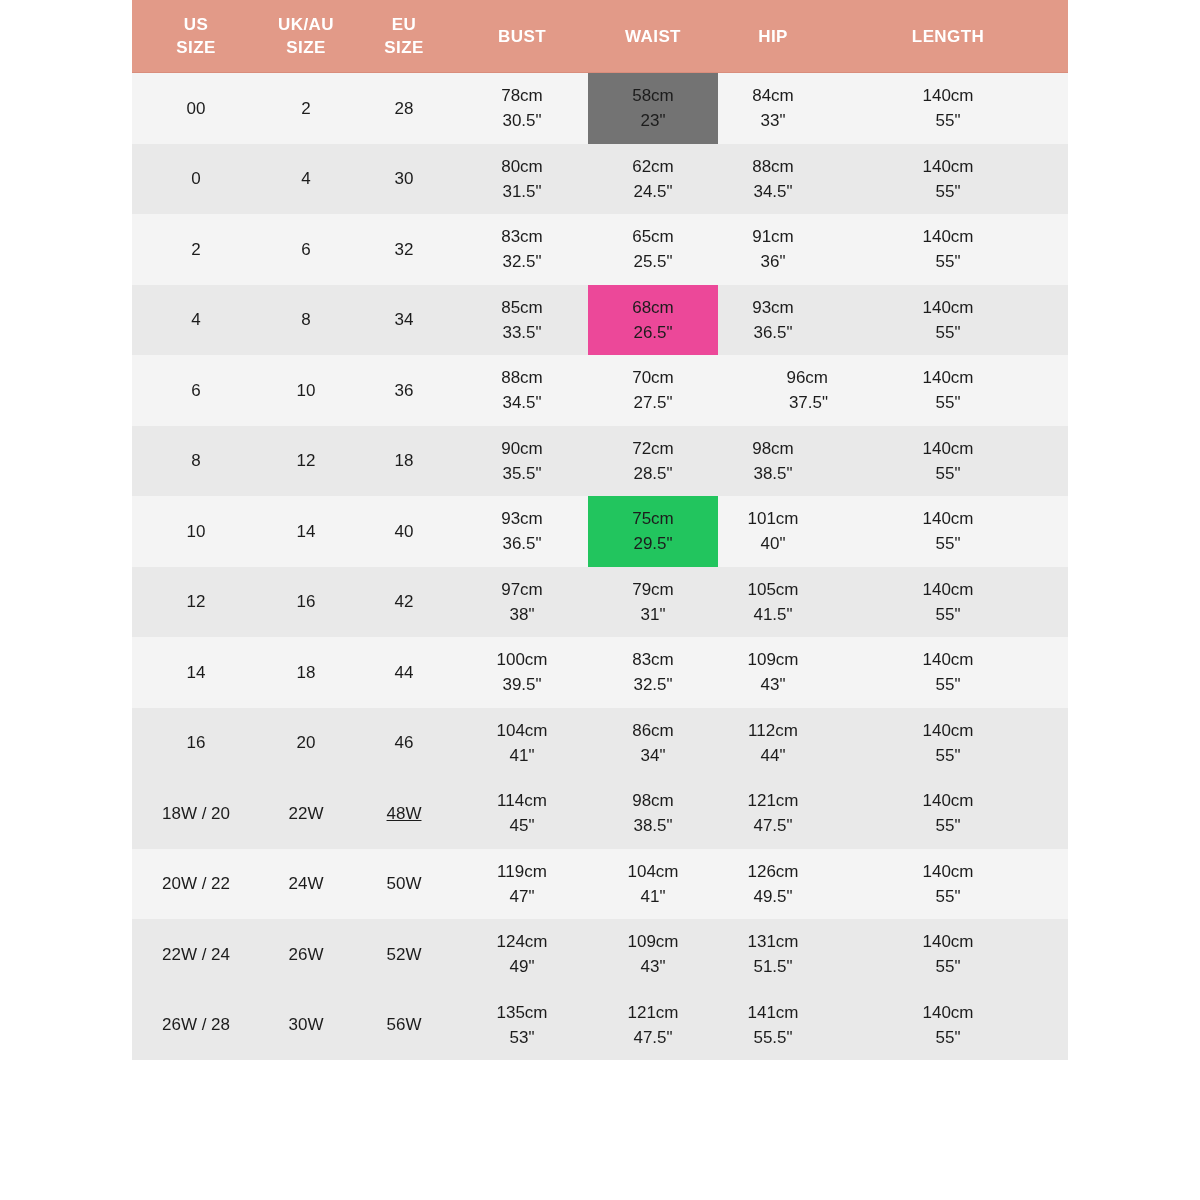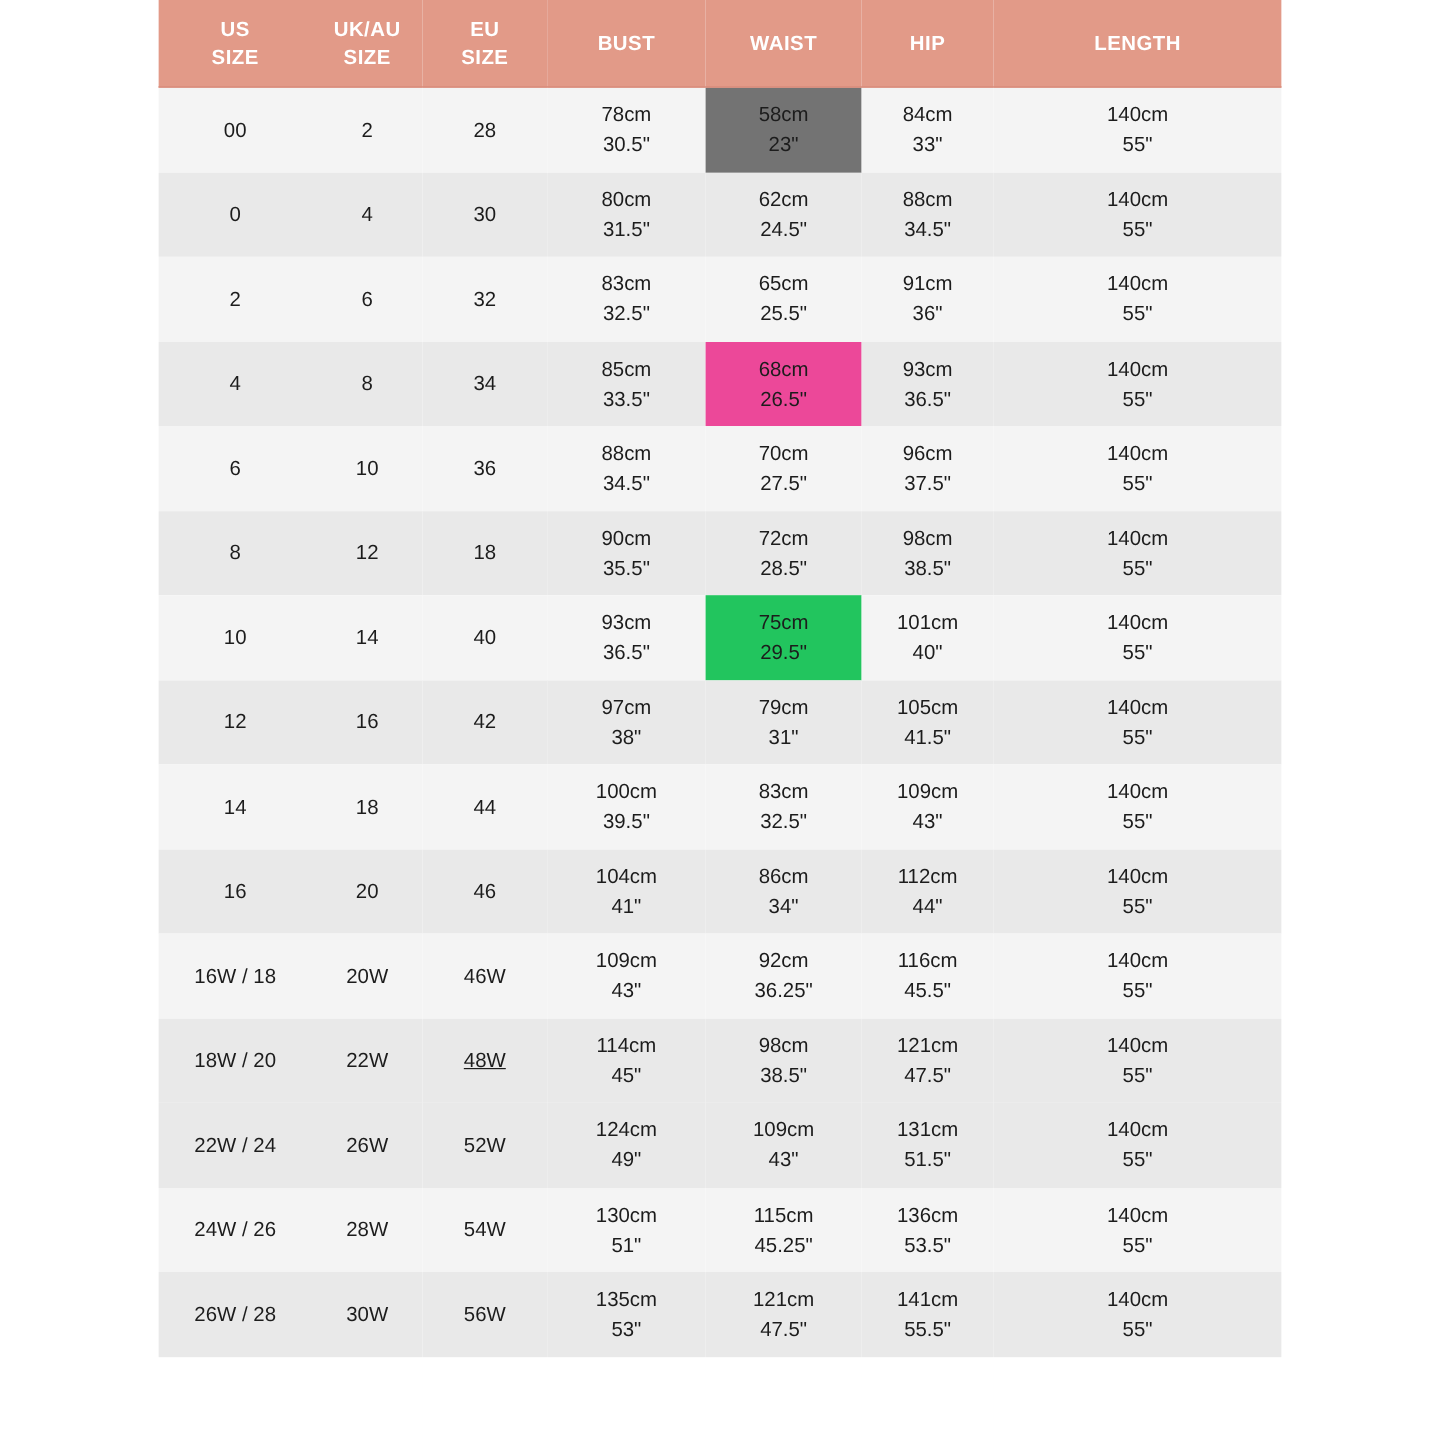--- a/index.html
+++ b/index.html
@@ -200,21 +200,21 @@
           <td class="plain" style="background: rgb(244, 244, 244); color: rgb(28, 28, 28);">10</td>
           <td class="plain" style="background: rgb(244, 244, 244); color: rgb(28, 28, 28);">36</td>
           <td class="meas" style="background: rgb(244, 244, 244); color: rgb(28, 28, 28);">
             <span class="meas-cm">88cm</span>
             <span class="meas-in">34.5"</span>
           </td>
           <td class="meas" style="background: rgb(244, 244, 244); color: rgb(28, 28, 28); text-align: center;">
             <span class="meas-cm">70cm</span>
             <span class="meas-in">27.5"</span>
           </td>
-          <td class="meas" style="background: rgb(244, 244, 244); color: rgb(28, 28, 28);">
+          <td class="meas" style="background: rgb(244, 244, 244); color: rgb(28, 28, 28); text-align: right;">
             <span class="meas-cm">96cm</span>
             <span class="meas-in">37.5"</span>
           </td>
           <td class="meas" style="background: rgb(244, 244, 244); color: rgb(28, 28, 28);">
             <span class="meas-cm">140cm</span>
             <span class="meas-in">55"</span>
           </td>
         </tr>
         <tr>
           <td class="plain" style="background: rgb(233, 233, 233); color: rgb(28, 28, 28);">8</td>
@@ -315,41 +315,20 @@
           <td class="meas" style="background: rgb(233, 233, 233); color: rgb(28, 28, 28);">
             <span class="meas-cm">112cm</span>
             <span class="meas-in">44"</span>
           </td>
           <td class="meas" style="background: rgb(233, 233, 233); color: rgb(28, 28, 28);">
             <span class="meas-cm">140cm</span>
             <span class="meas-in">55"</span>
           </td>
         </tr>
         <tr>
-          <td class="plain" style="background: rgb(244, 244, 244); color: rgb(28, 28, 28);">16W / 18</td>
-          <td class="plain" style="background: rgb(244, 244, 244); color: rgb(28, 28, 28);">20W</td>
-          <td class="plain" style="background: rgb(244, 244, 244); color: rgb(28, 28, 28);">46W</td>
-          <td class="meas" style="background: rgb(244, 244, 244); color: rgb(28, 28, 28);">
-            <span class="meas-cm">109cm</span>
-            <span class="meas-in">43"</span>
-          </td>
-          <td class="meas" style="background: rgb(244, 244, 244); color: rgb(28, 28, 28);">
-            <span class="meas-cm">92cm</span>
-            <span class="meas-in">36.25"</span>
-          </td>
-          <td class="meas" style="background: rgb(244, 244, 244); color: rgb(28, 28, 28);">
-            <span class="meas-cm">116cm</span>
-            <span class="meas-in">45.5"</span>
-          </td>
-          <td class="meas" style="background: rgb(244, 244, 244); color: rgb(28, 28, 28);">
-            <span class="meas-cm">140cm</span>
-            <span class="meas-in">55"</span>
-          </td>
-        </tr>
-        <tr>
           <td class="plain" style="background: rgb(233, 233, 233); color: rgb(28, 28, 28);">18W / 20</td>
           <td class="plain" style="background: rgb(233, 233, 233); color: rgb(28, 28, 28);">22W</td>
           <td class="plain" style="background: rgb(233, 233, 233); color: rgb(28, 28, 28); text-decoration: underline;">48W</td>
           <td class="meas" style="background: rgb(233, 233, 233); color: rgb(28, 28, 28);">
             <span class="meas-cm">114cm</span>
             <span class="meas-in">45"</span>
           </td>
           <td class="meas" style="background: rgb(233, 233, 233); color: rgb(28, 28, 28);">
             <span class="meas-cm">98cm</span>
             <span class="meas-in">38.5"</span>
@@ -357,20 +336,41 @@
           <td class="meas" style="background: rgb(233, 233, 233); color: rgb(28, 28, 28);">
             <span class="meas-cm">121cm</span>
             <span class="meas-in">47.5"</span>
           </td>
           <td class="meas" style="background: rgb(233, 233, 233); color: rgb(28, 28, 28);">
             <span class="meas-cm">140cm</span>
             <span class="meas-in">55"</span>
           </td>
         </tr>
         <tr>
+          <td class="plain" style="background: rgb(244, 244, 244); color: rgb(28, 28, 28);">20W / 22</td>
+          <td class="plain" style="background: rgb(244, 244, 244); color: rgb(28, 28, 28);">24W</td>
+          <td class="plain" style="background: rgb(244, 244, 244); color: rgb(28, 28, 28);">50W</td>
+          <td class="meas" style="background: rgb(244, 244, 244); color: rgb(28, 28, 28);">
+            <span class="meas-cm">119cm</span>
+            <span class="meas-in">47"</span>
+          </td>
+          <td class="meas" style="background: rgb(244, 244, 244); color: rgb(28, 28, 28);">
+            <span class="meas-cm">104cm</span>
+            <span class="meas-in">41"</span>
+          </td>
+          <td class="meas" style="background: rgb(244, 244, 244); color: rgb(28, 28, 28);">
+            <span class="meas-cm">126cm</span>
+            <span class="meas-in">49.5"</span>
+          </td>
+          <td class="meas" style="background: rgb(244, 244, 244); color: rgb(28, 28, 28);">
+            <span class="meas-cm">140cm</span>
+            <span class="meas-in">55"</span>
+          </td>
+        </tr>
+        <tr>
           <td class="plain" style="background: rgb(233, 233, 233); color: rgb(28, 28, 28);">22W / 24</td>
           <td class="plain" style="background: rgb(233, 233, 233); color: rgb(28, 28, 28);">26W</td>
           <td class="plain" style="background: rgb(233, 233, 233); color: rgb(28, 28, 28);">52W</td>
           <td class="meas" style="background: rgb(233, 233, 233); color: rgb(28, 28, 28);">
             <span class="meas-cm">124cm</span>
             <span class="meas-in">49"</span>
           </td>
           <td class="meas" style="background: rgb(233, 233, 233); color: rgb(28, 28, 28);">
             <span class="meas-cm">109cm</span>
             <span class="meas-in">43"</span>
@@ -378,41 +378,20 @@
           <td class="meas" style="background: rgb(233, 233, 233); color: rgb(28, 28, 28);">
             <span class="meas-cm">131cm</span>
             <span class="meas-in">51.5"</span>
           </td>
           <td class="meas" style="background: rgb(233, 233, 233); color: rgb(28, 28, 28);">
             <span class="meas-cm">140cm</span>
             <span class="meas-in">55"</span>
           </td>
         </tr>
         <tr>
-          <td class="plain" style="background: rgb(244, 244, 244); color: rgb(28, 28, 28);">24W / 26</td>
-          <td class="plain" style="background: rgb(244, 244, 244); color: rgb(28, 28, 28);">28W</td>
-          <td class="plain" style="background: rgb(244, 244, 244); color: rgb(28, 28, 28);">54W</td>
-          <td class="meas" style="background: rgb(244, 244, 244); color: rgb(28, 28, 28);">
-            <span class="meas-cm">130cm</span>
-            <span class="meas-in">51"</span>
-          </td>
-          <td class="meas" style="background: rgb(244, 244, 244); color: rgb(28, 28, 28);">
-            <span class="meas-cm">115cm</span>
-            <span class="meas-in">45.25"</span>
-          </td>
-          <td class="meas" style="background: rgb(244, 244, 244); color: rgb(28, 28, 28);">
-            <span class="meas-cm">136cm</span>
-            <span class="meas-in">53.5"</span>
-          </td>
-          <td class="meas" style="background: rgb(244, 244, 244); color: rgb(28, 28, 28);">
-            <span class="meas-cm">140cm</span>
-            <span class="meas-in">55"</span>
-          </td>
-        </tr>
-        <tr>
           <td class="plain" style="background: rgb(233, 233, 233); color: rgb(28, 28, 28);">26W / 28</td>
           <td class="plain" style="background: rgb(233, 233, 233); color: rgb(28, 28, 28);">30W</td>
           <td class="plain" style="background: rgb(233, 233, 233); color: rgb(28, 28, 28);">56W</td>
           <td class="meas" style="background: rgb(233, 233, 233); color: rgb(28, 28, 28);">
             <span class="meas-cm">135cm</span>
             <span class="meas-in">53"</span>
           </td>
           <td class="meas" style="background: rgb(233, 233, 233); color: rgb(28, 28, 28);">
             <span class="meas-cm">121cm</span>
             <span class="meas-in">47.5"</span>

